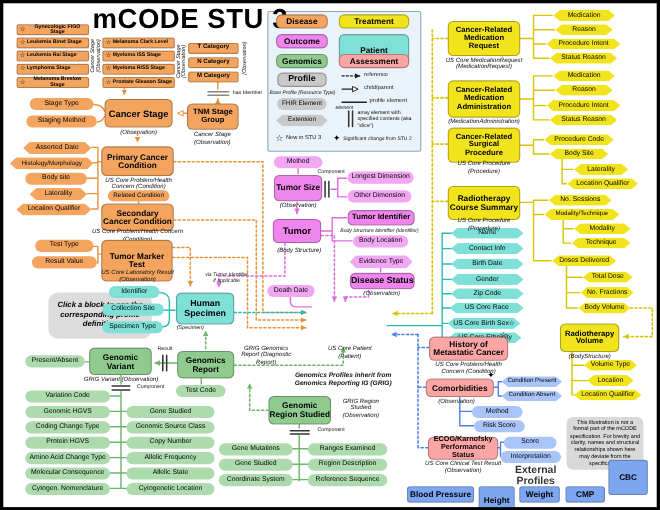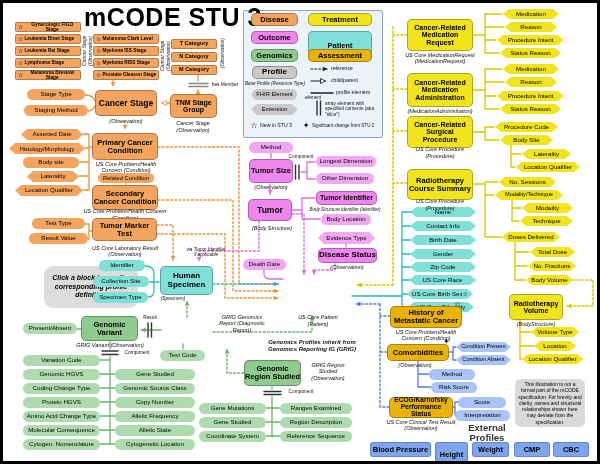--- a/index.html
+++ b/index.html
@@ -10,21 +10,21 @@
   .blk{border-radius:5px;font-weight:bold;border:1px solid rgba(0,0,0,.28);font-size:7.5px}
   .ov{border-radius:999px;font-size:6.2px}
   .hx{clip-path:polygon(6px 0,calc(100% - 6px) 0,100% 50%,calc(100% - 6px) 100%,6px 100%,0 50%);font-size:6.2px}
   .pill{border-radius:2px;font-size:4.8px;font-weight:bold;justify-content:flex-start;padding-left:2px;gap:1px;border:1px solid rgba(0,0,0,.25)}
   .pillc{border-radius:2px;font-size:5.5px;font-weight:bold;border:1px solid rgba(0,0,0,.25)}
   .cap{font-size:5.5px;font-style:italic;color:#111;line-height:1.12}
   .vert{writing-mode:vertical-rl;transform:rotate(180deg);font-size:5px;font-style:italic;color:#111}
   .lab{font-size:5.2px;color:#111}
   .c-or{background:#F3A45F}.c-ye{background:#F2E41C}.c-pk{background:#EE86EE}.c-pkl{background:#F2A7F2}
   .c-te{background:#7FE0D8}.c-gr{background:#8FCB8F}.c-grl{background:#AEDBAE}
-  .c-bl{background:#eab308}.c-bll{background:#A9C4F8}.c-gy{background:#C9C9C9}
+  .c-bl{background:#fca5a5}.c-bll{background:#A9C4F8}.c-gy{background:#C9C9C9}
   .title{position:absolute;left:80px;top:0;width:180px;text-align:center;font-size:25px;font-weight:bold;z-index:2;letter-spacing:.5px}
   .lg{position:absolute;left:240px;top:7px;width:138px;height:126px;background:#EAF2FA;border:1px solid #8FA6B8;border-radius:2px;z-index:0}
   .gbox{background:#DCDCDC;border-radius:9px;font-weight:bold;font-style:italic;font-size:7px;line-height:1.25;padding:2px}
   .gbox2{background:#D9D9D9;border-radius:6px;font-size:5px;line-height:1.25;padding:3px;text-align:center}
   .cp{background:#7FE8DE;border:2.5px solid #5B7CE4;border-radius:8px;font-size:11px;font-weight:bold}
   .ext{background:#7EA6F0;border-radius:3px;font-weight:bold;font-size:7.5px;border:1px solid rgba(0,0,0,.2)}
   .star{font-size:6px;font-weight:normal}
   .bstar{position:absolute;font-size:8px;z-index:3}
   svg.wires{position:absolute;left:0;top:0;z-index:1;pointer-events:none}
 </style>
@@ -219,21 +219,21 @@
   <div class="n hx c-or" style="left:24px;top:168px;width:52px;height:11px">Laterality</div>
   <div class="n hx c-or" style="left:12px;top:182px;width:68px;height:11px">Location Qualifier</div>
   <div class="n blk c-or" style="left:89px;top:130px;width:66px;height:27px">Primary Cancer Condition</div>
   <div class="n cap" style="left:83px;top:158px;width:80px;height:12px">US Core Problem/Health Concern (Condition)</div>
   <div class="n ov c-or" style="left:95px;top:170px;width:56px;height:10px;font-size:5.8px">Related Condition</div>
   <div class="n blk c-or" style="left:89px;top:182px;width:66px;height:25px">Secondary Cancer Condition</div>
   <div class="n cap" style="left:72px;top:208px;width:100px;height:7px">US Core Problem/Health Concern (Condition)</div>
 
   <div class="n ov c-or" style="left:29px;top:215px;width:53px;height:11px">Test Type</div>
   <div class="n ov c-or" style="left:26px;top:230px;width:59px;height:11px">Result Value</div>
-  <div class="n blk c-or" style="left:89px;top:215px;width:65px;height:23px">Tumor Marker Test</div>
+  <div class="n blk c-or" style="left:89px;top:215px;width:65px;height:38px">Tumor Marker Test</div>
   <div class="n cap" style="left:86px;top:242px;width:72px;height:12px">US Core Laboratory Result (Observation)</div>
 
   <div class="n gbox" style="left:41px;top:263px;width:94px;height:42px">Click a block to see the corresponding profile definition</div>
 
   <div class="n ov c-pkl" style="left:246px;top:139px;width:44px;height:11px">Method</div>
   <div class="n blk c-pk" style="left:246px;top:156px;width:44px;height:24px">Tumor Size</div>
   <div class="n cap" style="left:244px;top:181px;width:48px;height:7px">(Observation)</div>
   <div class="n lab" style="left:280px;top:150px;width:36px;height:7px;font-size:4.8px">Component</div>
   <div class="n ov c-pkl" style="left:313px;top:153px;width:60px;height:11px">Longest Dimension</div>
   <div class="n ov c-pkl" style="left:313px;top:170px;width:58px;height:11px">Other Dimension</div>
@@ -263,20 +263,21 @@
   <div class="n hx c-te" style="left:404px;top:286px;width:66px;height:10px">
       <span>US Core Birth Sex</span>
       <span class="star">☆</span>
     </div>
   <div class="n hx c-te" style="left:405px;top:299px;width:66px;height:10px">US Core Ethnicity</div>
 
   <div class="n ov c-grl" style="left:20px;top:320px;width:54px;height:11px">Present/Absent</div>
   <div class="n blk c-gr" style="left:78px;top:313px;width:57px;height:25px">Genomic Variant</div>
   <div class="n cap" style="left:67px;top:339px;width:80px;height:7px">GRIG Variant (Observation)</div>
   <div class="n lab" style="left:134px;top:311px;width:26px;height:7px;font-size:4.8px">Result</div>
+  <div class="n blk c-gr" style="left:158px;top:316px;width:52px;height:25px">Genomics Report</div>
   <div class="n cap" style="left:210px;top:314px;width:58px;height:13px">GRIG Genomics Report (Diagnostic Report)</div>
   <div class="n ov c-grl" style="left:157px;top:347px;width:45px;height:11px">Test Code</div>
   <div class="n lab" style="left:117px;top:346px;width:34px;height:7px;font-size:4.8px">Component</div>
   <div class="n ov c-grl" style="left:20px;top:352px;width:77px;height:11px">Variation Code</div>
   <div class="n ov c-grl" style="left:20px;top:366px;width:77px;height:11px">Genomic HGVS</div>
   <div class="n ov c-grl" style="left:20px;top:380px;width:77px;height:11px">Coding Change Type</div>
   <div class="n ov c-grl" style="left:20px;top:394px;width:77px;height:11px">Protein HGVS</div>
   <div class="n ov c-grl" style="left:20px;top:408px;width:77px;height:11px">Amino Acid Change Type</div>
   <div class="n ov c-grl" style="left:20px;top:422px;width:77px;height:11px">Molecular Consequence</div>
   <div class="n ov c-grl" style="left:20px;top:436px;width:77px;height:11px">Cytogen. Nomenclature</div>
@@ -345,15 +346,15 @@
   <div class="n cap" style="left:380px;top:416px;width:76px;height:12px">US Core Clinical Test Result (Observation)</div>
   <div class="n ov c-bll" style="left:455px;top:394px;width:48px;height:11px">Score</div>
   <div class="n ov c-bll" style="left:452px;top:407px;width:55px;height:11px">Interpretation</div>
 
   <div class="n gbox2" style="left:512px;top:376px;width:70px;height:48px">This illustration is not a formal part of the mCODE specification. For brevity and clarity, names and structural relationships shown here may deviate from the specification.</div>
   <div class="n" style="left:449px;top:424px;width:70px;height:11px;font-size:9.5px;font-weight:bold;color:#333">External Profiles</div>
   <div class="n ext" style="left:367px;top:439px;width:61px;height:15px">Blood Pressure</div>
   <div class="n ext" style="left:432px;top:439px;width:33px;height:26px">Height</div>
   <div class="n ext" style="left:469px;top:439px;width:37px;height:15px">Weight</div>
   <div class="n ext" style="left:511px;top:439px;width:36px;height:15px">CMP</div>
-  <div class="n ext" style="left:550px;top:439px;width:36px;height:15px">CBC</div>
+  <div class="n ext" style="left:550px;top:415px;width:36px;height:32px">CBC</div>
 
 </div>
 
 </body></html>

